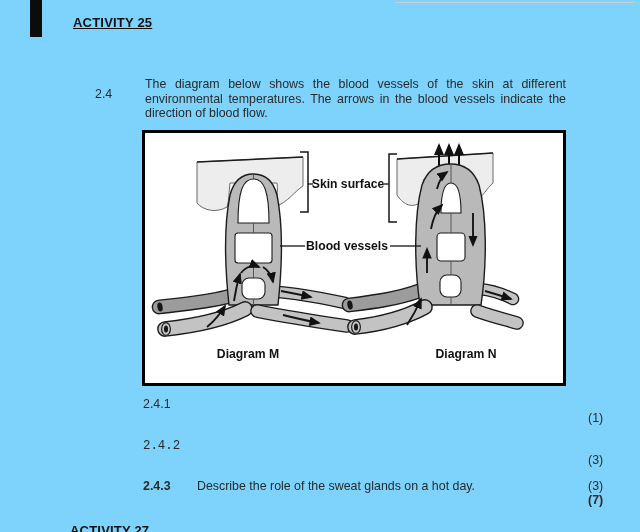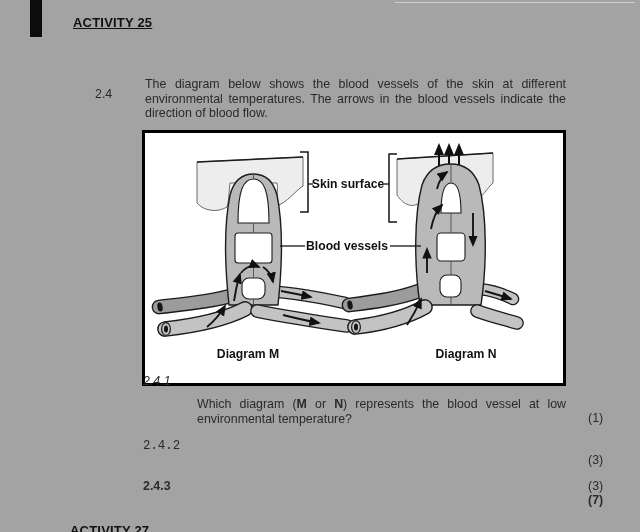--- a/index.html
+++ b/index.html
@@ -1,17 +1,17 @@
 <!DOCTYPE html>
 <html style="--vessel-fill: #b9b9b9; --vessel-dark: #9c9c9c; --skin-fill: #ededed; --outline: #1c1c1c;"><head>
 <meta charset="utf-8">
 <style>
   html,body{margin:0;padding:0;background:#fff;}
   #canvas{
-    position:relative;width:640px;height:532px;background:#a3a3a3;
+    position:relative;width:640px;height:532px;background:#7dd3fc;
     font-family:"Liberation Sans", sans-serif;color:#222;overflow:hidden;
   }
   .abs{position:absolute;}
   .artifact{background:#0c0c0c;}
   .doc-title{font-size:13px;font-weight:bold;text-decoration:underline;color:#111;letter-spacing:.2px;}
   .body-txt{font-size:12.4px;line-height:14.7px;color:#2a2a2a;}
   .just{text-align:justify;}
   .qnum{font-size:12.4px;color:#2a2a2a;}
   .marks{font-size:12.4px;color:#2a2a2a;}
   .marks.bold{font-weight:bold;}
@@ -132,27 +132,27 @@
 
     
     <div class="abs fig-label" style="left:164px;top:44px;width:78px;">Skin surface</div>
     <div class="abs fig-label" style="left:156px;top:106px;width:92px;">Blood vessels</div>
     <div class="abs fig-label" style="left:68px;top:214px;width:70px;">Diagram M</div>
     <div class="abs fig-label" style="left:286px;top:214px;width:70px;">Diagram N</div>
   </div>
 
   <div class="abs body-txt just" style="left:145px;top:77px;width:421px;">The diagram below shows the blood vessels of the skin at different environmental temperatures. The arrows in the blood vessels indicate the direction of blood flow.</div>
 
-  <div class="abs qnum" style="left:143px;top:374px;font-style:italic;">2.4.1</div>
-  <div class="abs body-txt just" style="left:197px;top:397px;width:369px;"><span>Which diagram (</span><b>M</b><span> or </span><b>N</b><span>) represents the blood vessel at low environmental temperature?</span></div>
+  <div class="abs qnum" style="left:143px;top:397px;">2.4.1</div>
   <div class="abs marks" style="left:588px;top:411px;">(1)</div>
 
   <div class="abs qnum" style="left:143px;top:439px;font-family:Liberation Mono, monospace;">2.4.2</div>
   <div class="abs marks" style="left:588px;top:453px;">(3)</div>
 
   <div class="abs qnum" style="left:143px;top:479px;font-weight:bold;">2.4.3</div>
+  <div class="abs body-txt" style="left:197px;top:479px;width:369px;"><span>Describe the role of the sweat glands on a hot day.</span></div>
   <div class="abs marks" style="left:588px;top:479px;">(3)</div>
 
   <div class="abs marks bold" style="left:588px;top:493px;">(7)</div>
 
   <div class="abs doc-title" style="left:70px;top:523px;">ACTIVITY 27</div>
 
 </div>
 
 </body></html>

